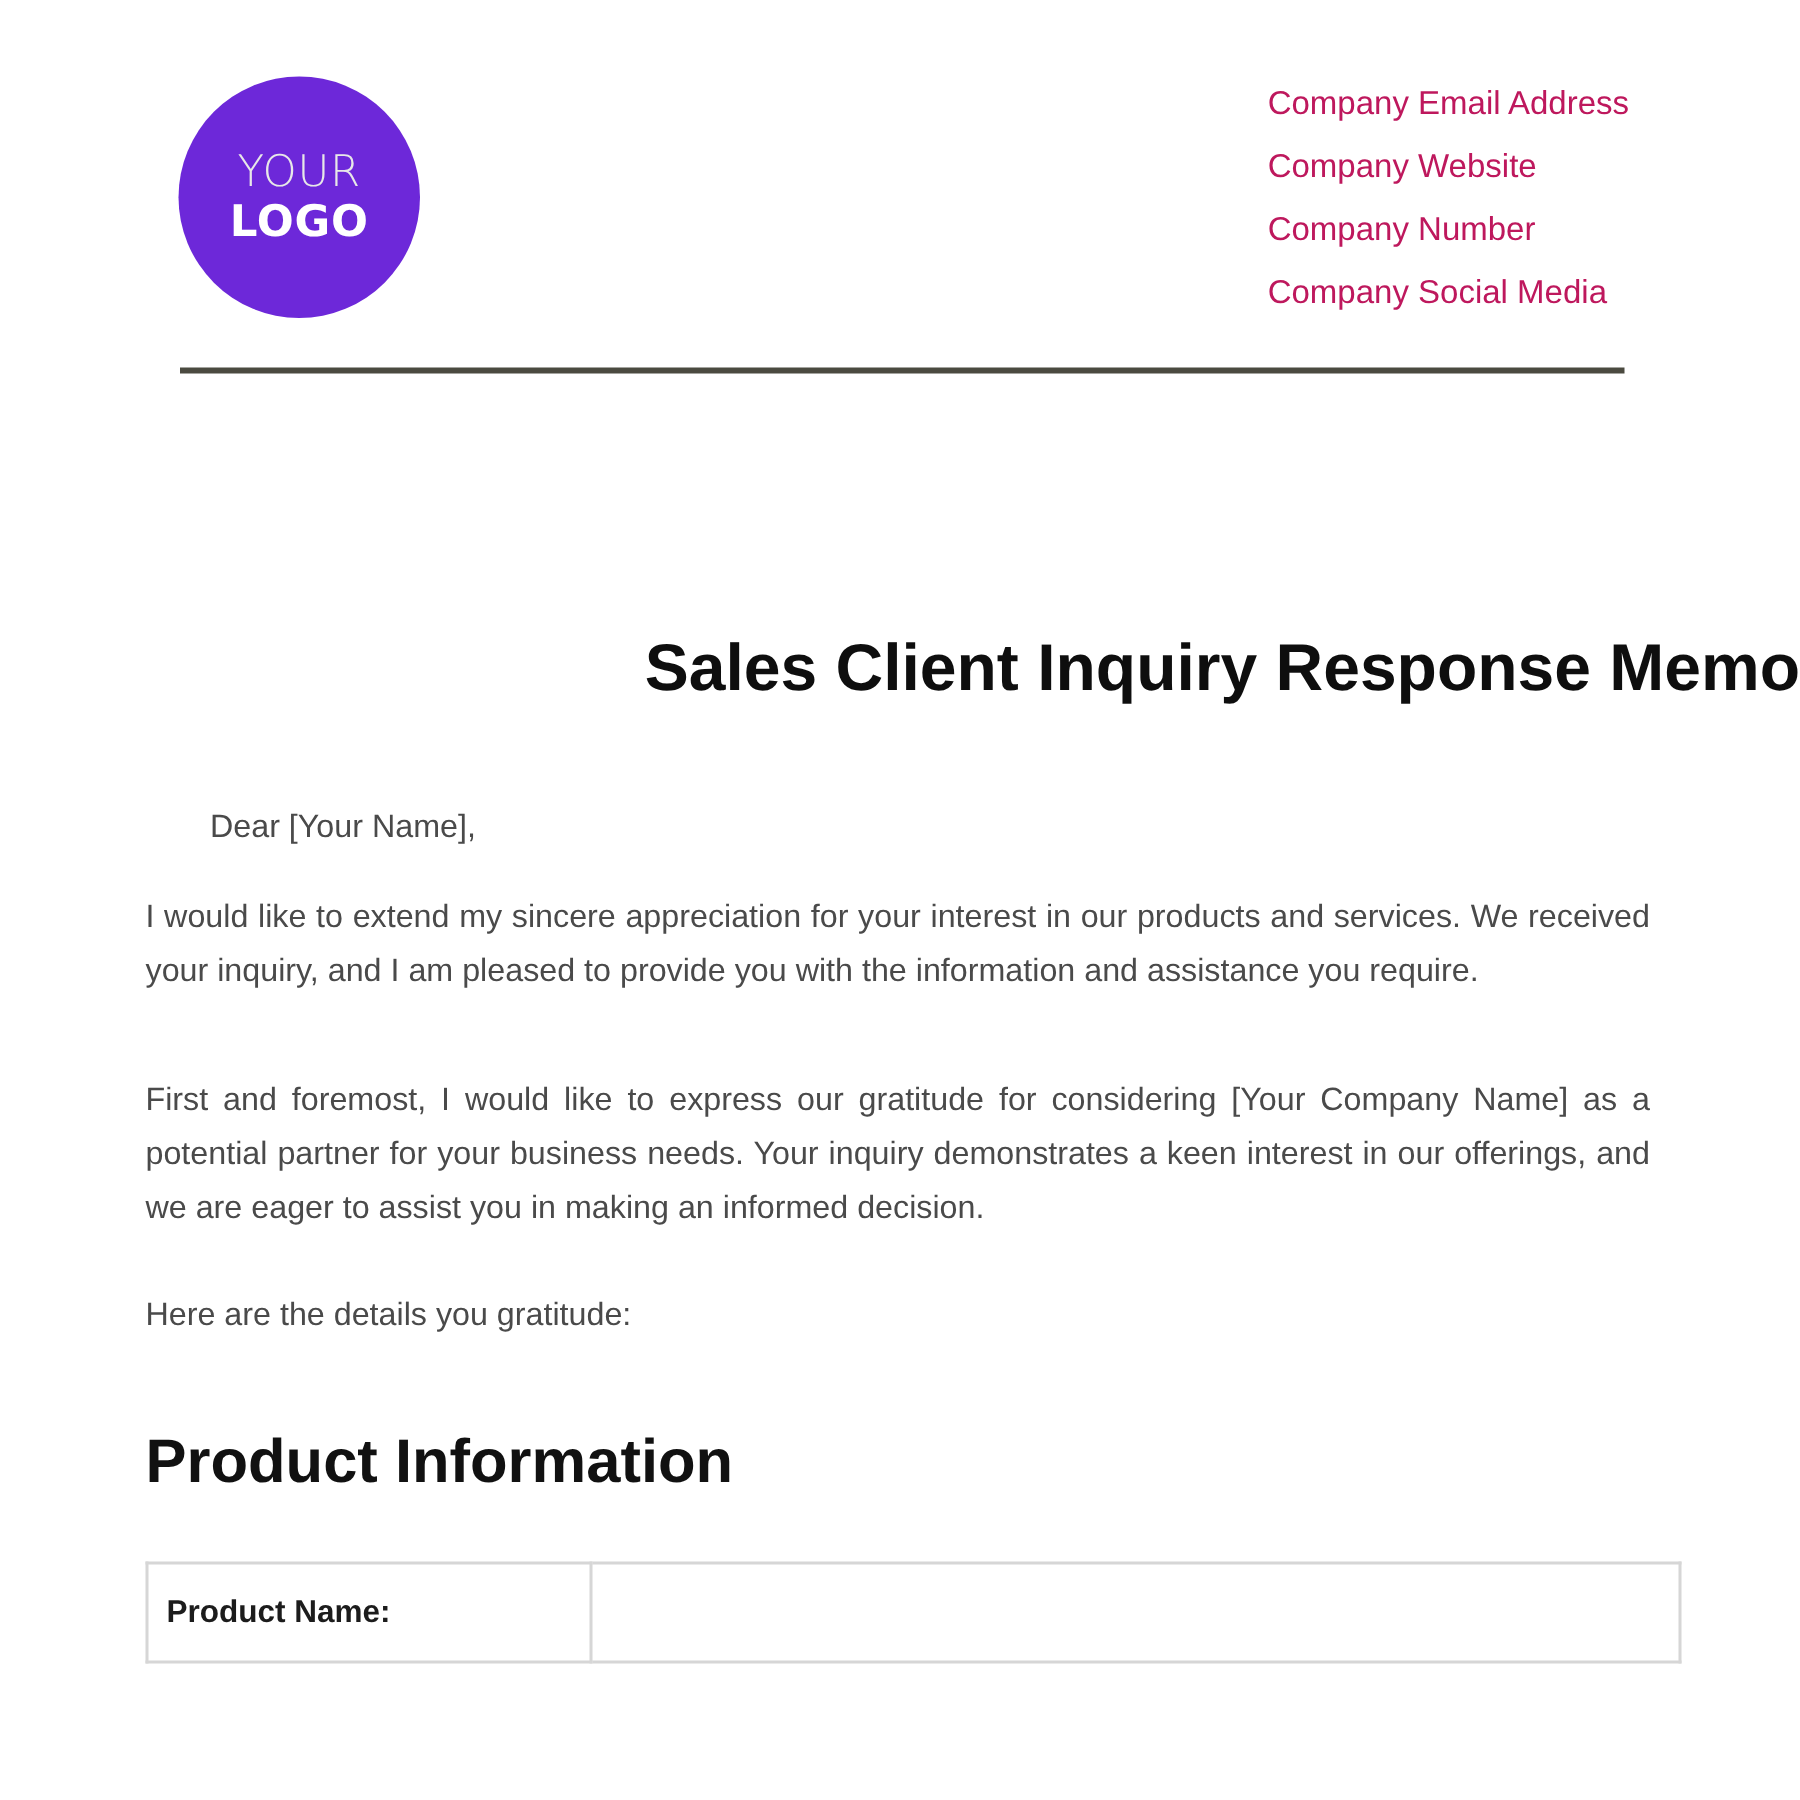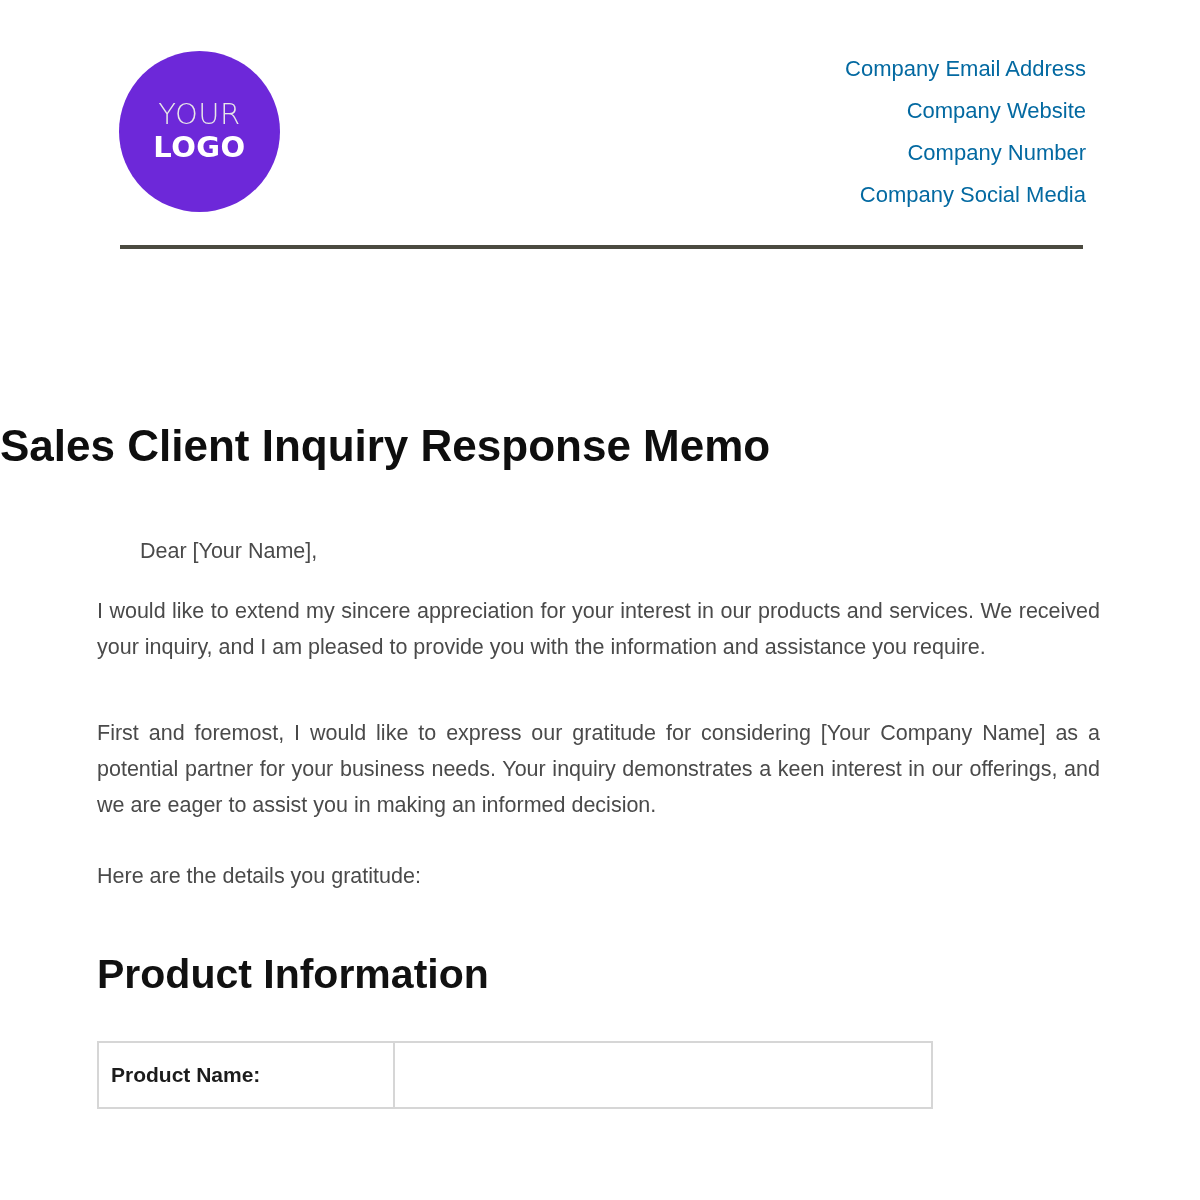--- a/index.html
+++ b/index.html
@@ -49,42 +49,41 @@
       font-weight: bold;
       font-size: 29px;
       letter-spacing: 0.5px;
       line-height: 32px;
       margin-top: 1px;
     }
     .contact {
       position: absolute;
       right: 114px;
       top: 55px;
-      text-align: right;
-      color: #0369a1;
+      color: #be185d;
       font-size: 22px;
     }
     .contact div {
       height: 42px;
       line-height: 28px;
     }
     .divider {
       position: absolute;
       left: 120px;
       top: 245px;
       width: 963px;
       height: 4px;
       background: #4b4a40;
     }
     .title {
       position: absolute;
       left: 0;
       width: 1200px;
       top: 418px;
-      text-align: left;
+      text-align: right;
       font-size: 44px;
       font-weight: bold;
       color: #0e0e0e;
       line-height: 56px;
     }
     .body-text {
       position: absolute;
       left: 97px;
       width: 1003px;
       color: #4a4a4a;
@@ -102,21 +101,21 @@
       top: 950px;
       font-size: 41px;
       font-weight: bold;
       color: #111111;
       line-height: 48px;
     }
     table.info {
       position: absolute;
       left: 97px;
       top: 1041px;
-      width: 836px;
+      width: 1024px;
       border-collapse: collapse;
       padding-left: 32px;
     }
     table.info td {
       border: 2px solid #d6d6d6;
       height: 64px;
       padding: 0 0 0 12px;
       font-size: 21px;
       color: #1c1c1c;
       vertical-align: middle;

